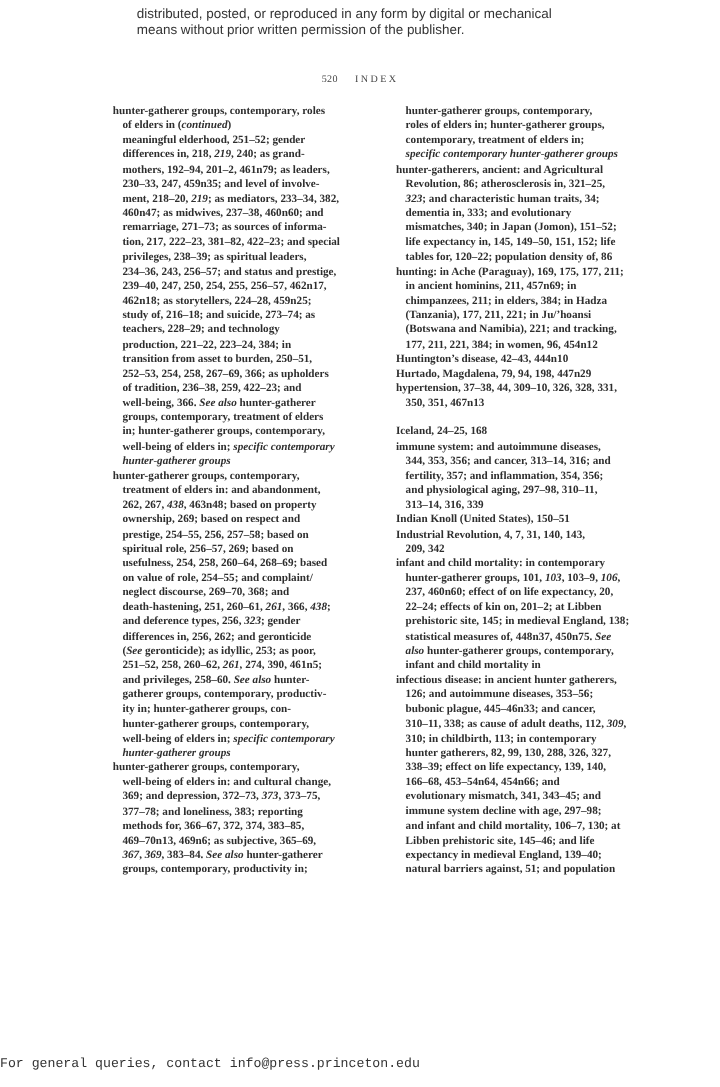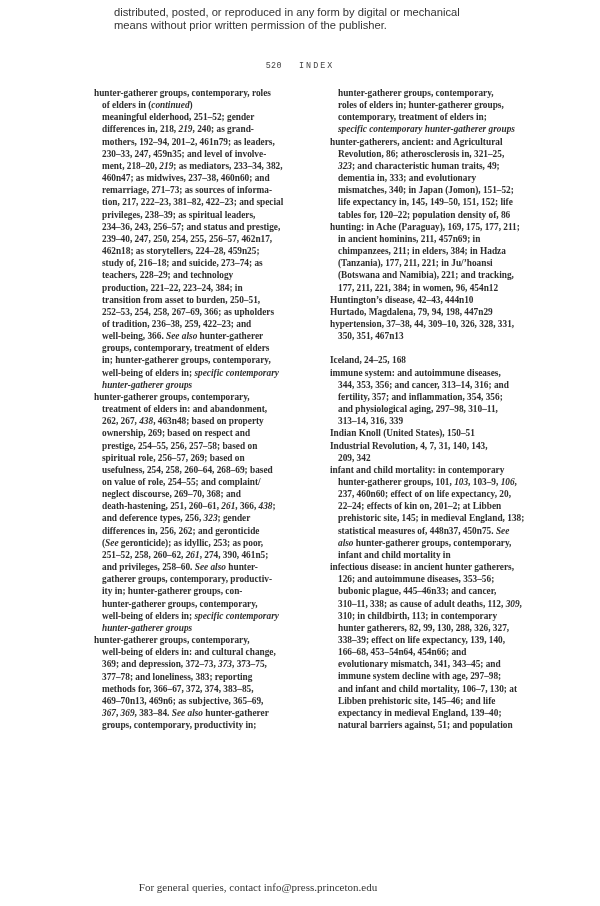--- a/index.html
+++ b/index.html
@@ -3,37 +3,37 @@
 <meta charset="utf-8">
 <style>
   html, body { margin: 0; padding: 0; background: #ffffff; }
   body { width: 600px; height: 906px; position: relative; overflow: hidden; color: #2a2a2a; }
   .copyright {
     position: absolute; left: 114px; top: 6px; width: 400px;
     font-family: "Liberation Sans", sans-serif; font-size: 11.2px; line-height: 13px; color: #333;
   }
   .running-head {
     position: absolute; left: 0; width: 600px; top: 61px; text-align: center;
-    font-family: Liberation Mono, monospace; font-size: 8.4px; color: #444; letter-spacing: 0.3px;
+    font-family: Liberation Serif, serif; font-size: 8.4px; color: #444; letter-spacing: 0.3px;
   }
   .running-head .pg { margin-right: 12px; }
   .running-head .title { letter-spacing: 2px; }
   .col {
     position: absolute; top: 87px;
     font-family: "Liberation Serif", serif; font-size: 9.3px; line-height: 12.15px; color: #2e2e2e; font-weight: bold;
   }
   .col.left { left: 94px; width: 218px; }
   .col.right { left: 330px; width: 198px; }
   .gap { height: 12.15px; }
   .l { display: block; white-space: nowrap; }
   .l.sub { padding-left: 8px; }
   i { font-style: italic; }
   .footer {
-    position: absolute; left: 0; width: 516px; top: 881px; text-align: center;
-    font-family: Liberation Serif, serif; font-size: 11px; color: #333;
+    position: absolute; left: 0; width: 516px; top: 881px; 
+    font-family: Liberation Mono, monospace; font-size: 11px; color: #333;
   }
 </style>
 </head>
 <body>
 
 <div class="copyright">
   <div class="l">distributed, posted, or reproduced in any form by digital or mechanical</div>
   <div class="l">means without prior written permission of the publisher.</div>
 </div>
 
@@ -97,21 +97,21 @@
     <div class="l sub"><i>367</i><span>, </span><i>369</i><span>, 383–84. </span><i>See also</i><span> hunter-gatherer</span></div>
     <div class="l sub"><span>groups, contemporary, productivity in;</span></div>
   </div>
 <div class="col right" id="col-right">
     <div class="l sub"><span>hunter-gatherer groups, contemporary,</span></div>
     <div class="l sub"><span>roles of elders in; hunter-gatherer groups,</span></div>
     <div class="l sub"><span>contemporary, treatment of elders in;</span></div>
     <div class="l sub"><i>specific contemporary hunter-gatherer groups</i></div>
     <div class="l"><span>hunter-gatherers, ancient: and Agricultural</span></div>
     <div class="l sub"><span>Revolution, 86; atherosclerosis in, 321–25,</span></div>
-    <div class="l sub"><i>323</i><span>; and characteristic human traits, 49;</span></div>
+    <div class="l sub"><i>323</i><span>; and characteristic human traits, 34;</span></div>
     <div class="l sub"><span>dementia in, 333; and evolutionary</span></div>
     <div class="l sub"><span>mismatches, 340; in Japan (Jomon), 151–52;</span></div>
     <div class="l sub"><span>life expectancy in, 145, 149–50, 151, 152; life</span></div>
     <div class="l sub"><span>tables for, 120–22; population density of, 86</span></div>
     <div class="l"><span>hunting: in Ache (Paraguay), 169, 175, 177, 211;</span></div>
     <div class="l sub"><span>in ancient hominins, 211, 457n69; in</span></div>
     <div class="l sub"><span>chimpanzees, 211; in elders, 384; in Hadza</span></div>
     <div class="l sub"><span>(Tanzania), 177, 211, 221; in Ju/’hoansi</span></div>
     <div class="l sub"><span>(Botswana and Namibia), 221; and tracking,</span></div>
     <div class="l sub"><span>177, 211, 221, 384; in women, 96, 454n12</span></div>

